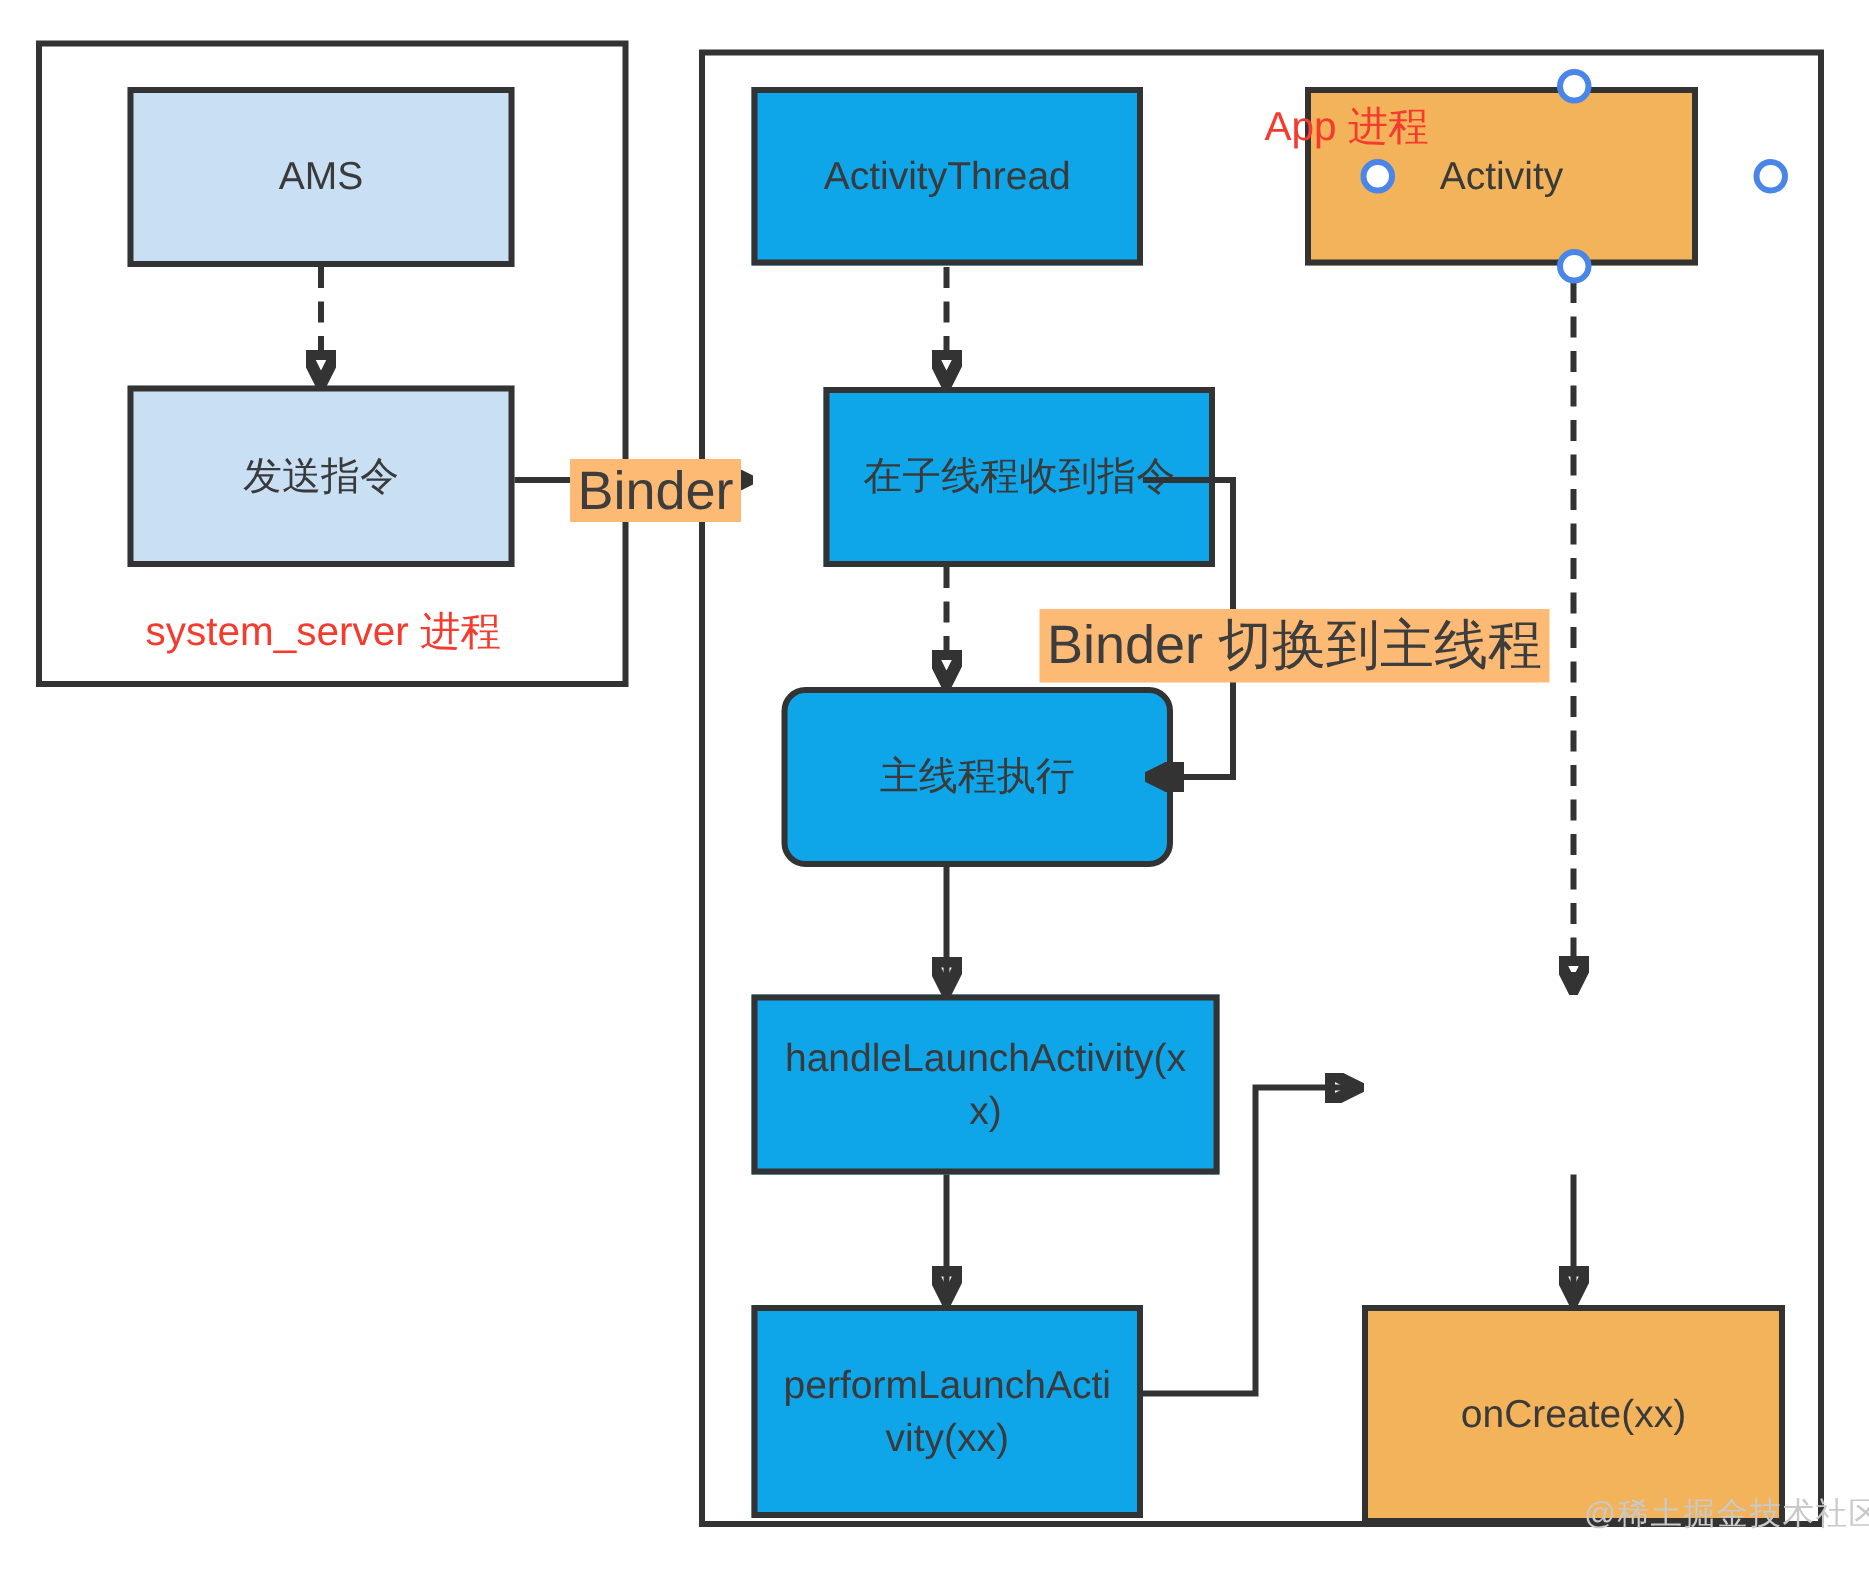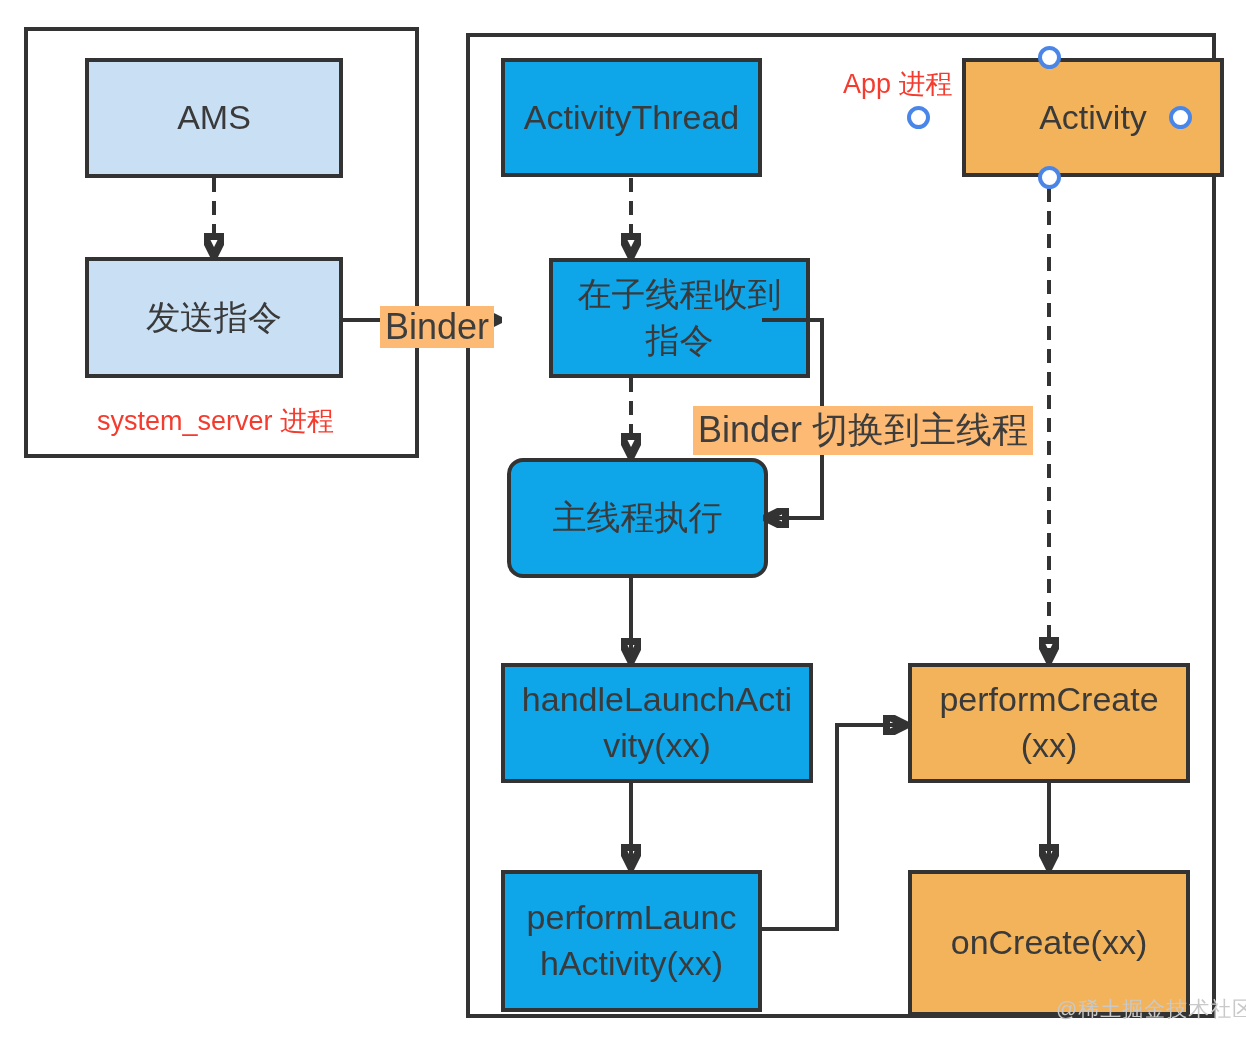--- a/index.html
+++ b/index.html
@@ -21,21 +21,21 @@
   .group-left  { left: 24px;  top: 27px; width: 395px; height: 431px; }
   .group-right { left: 466px; top: 33px; width: 750px; height: 985px; }
   .node {
     position: absolute;
     border: 4px solid #333333;
     box-sizing: border-box;
     display: flex;
     align-items: center;
     justify-content: center;
     text-align: center;
-    font-size: 34px;
+    font-size: 26px;
     line-height: 1.35;
     color: #3a3a3a;
     padding: 0 16px;
     word-break: break-all;
     z-index: 2;
   }
   .node-blue   { background: #c9dff4; }
   .node-green  { background: #0ea5e9; }
   .node-orange { background: #f2b35a; }
   .edges {
@@ -69,26 +69,25 @@
 
 <div class="canvas">
 
   <div class="group group-left"></div>
   <div class="group group-right"></div>
 
   <div class="node node-blue" style="left:85px; top:58px; width:258px; height:120px;">AMS</div>
   <div class="node node-blue" style="left:85px; top:257px; width:258px; height:121px;">发送指令</div>
 
   <div class="node node-green" style="left:501px; top:58px; width:261px; height:119px;">ActivityThread</div>
-  <div class="node node-orange" style="left:962px; top:58px; width:262px; height:119px;">Activity</div>
+  <div class="node node-orange" style="left:870px; top:58px; width:262px; height:119px;">Activity</div>
   <div class="node node-green" style="left:501px; top:258px; width:261px; height:120px;margin-left:48px;">在子线程收到指令</div>
-  <div class="node node-green" style="left:507px; top:458px; width:261px; height:120px;border-radius:16px;">主线程执行</div>
+  <div class="node node-green" style="left:521px; top:458px; width:261px; height:120px;border-radius:16px;">主线程执行</div>
   <div class="node node-green" style="left:501px; top:663px; width:312px; height:120px;">handleLaunchActivity(xx)</div>
   <div class="node node-green" style="left:501px; top:870px; width:261px; height:142px;">performLaunchActivity(xx)</div>
-  <div class="node node-orange" style="left:908px; top:663px; width:282px; height:120px;">performCreate(xx)</div>
   <div class="node node-orange" style="left:908px; top:870px; width:282px; height:146px;">onCreate(xx)</div>
 
   <svg class="edges" viewBox="0 0 1246 1046">
     <defs>
       <marker id="arrow" viewBox="0 0 10 10" refX="9.5" refY="5" markerWidth="6.5" markerHeight="5" orient="auto-start-reverse">
         <path d="M0 0 L10 5 L0 10 z" fill="#333333" stroke="none"></path>
       </marker>
     </defs>
     <path class="dashed" d="M214 178 V255" marker-end="url(#arrow)"></path>
     <path class="dashed" d="M631 178 V255" marker-end="url(#arrow)"></path>

